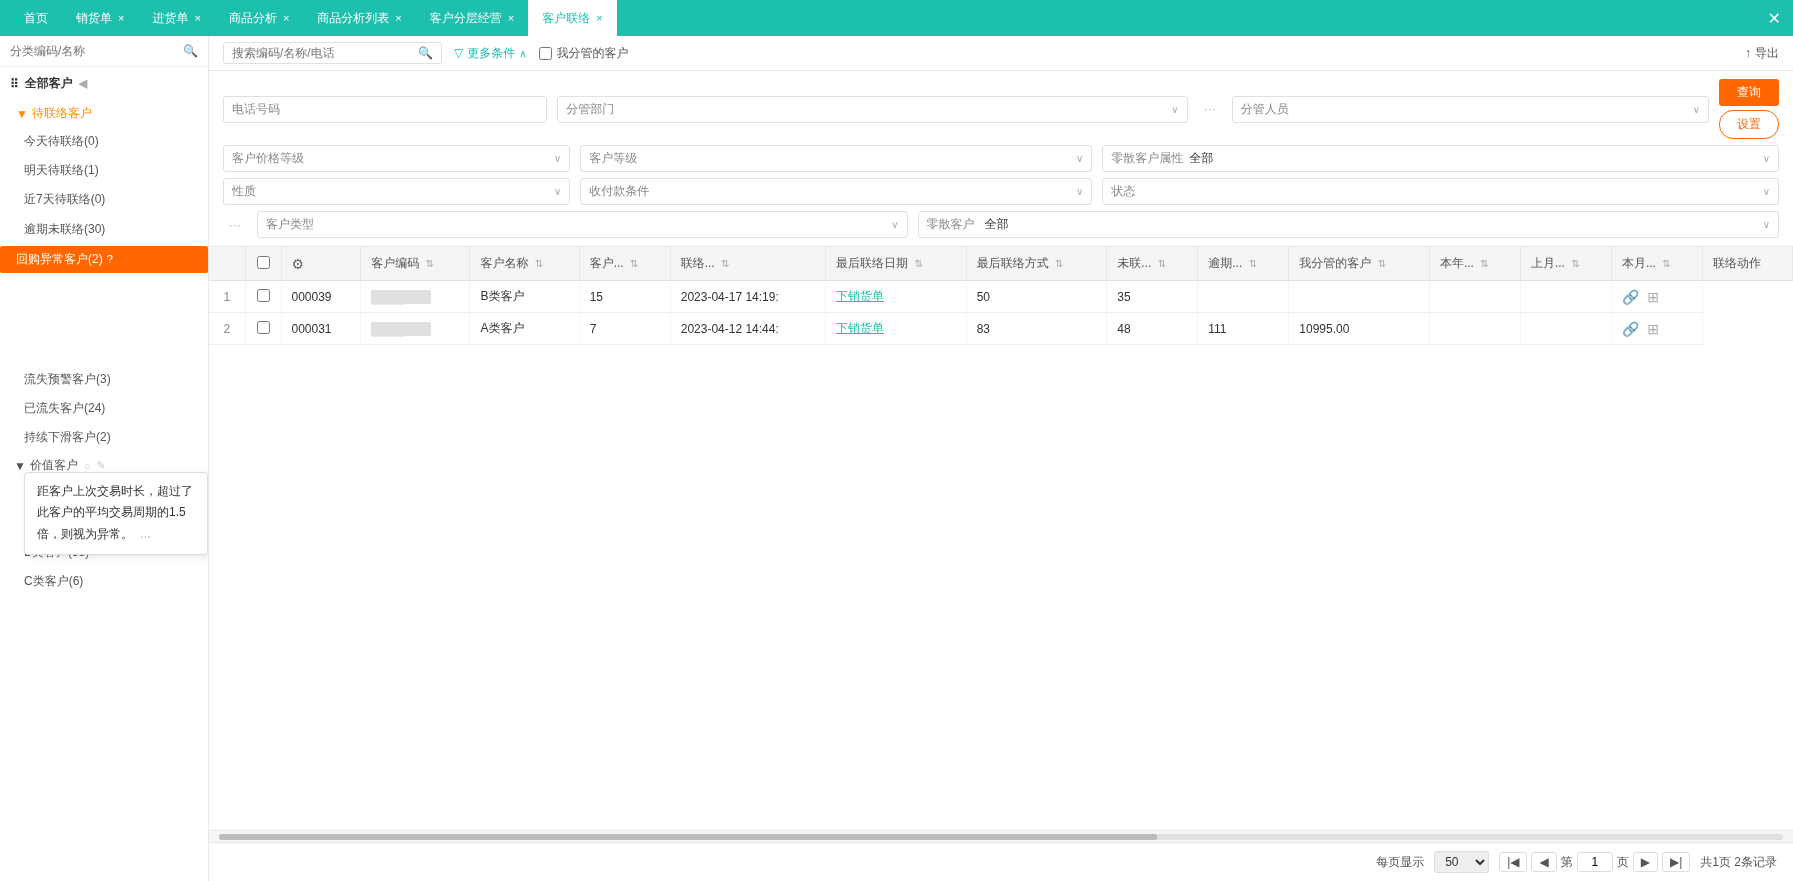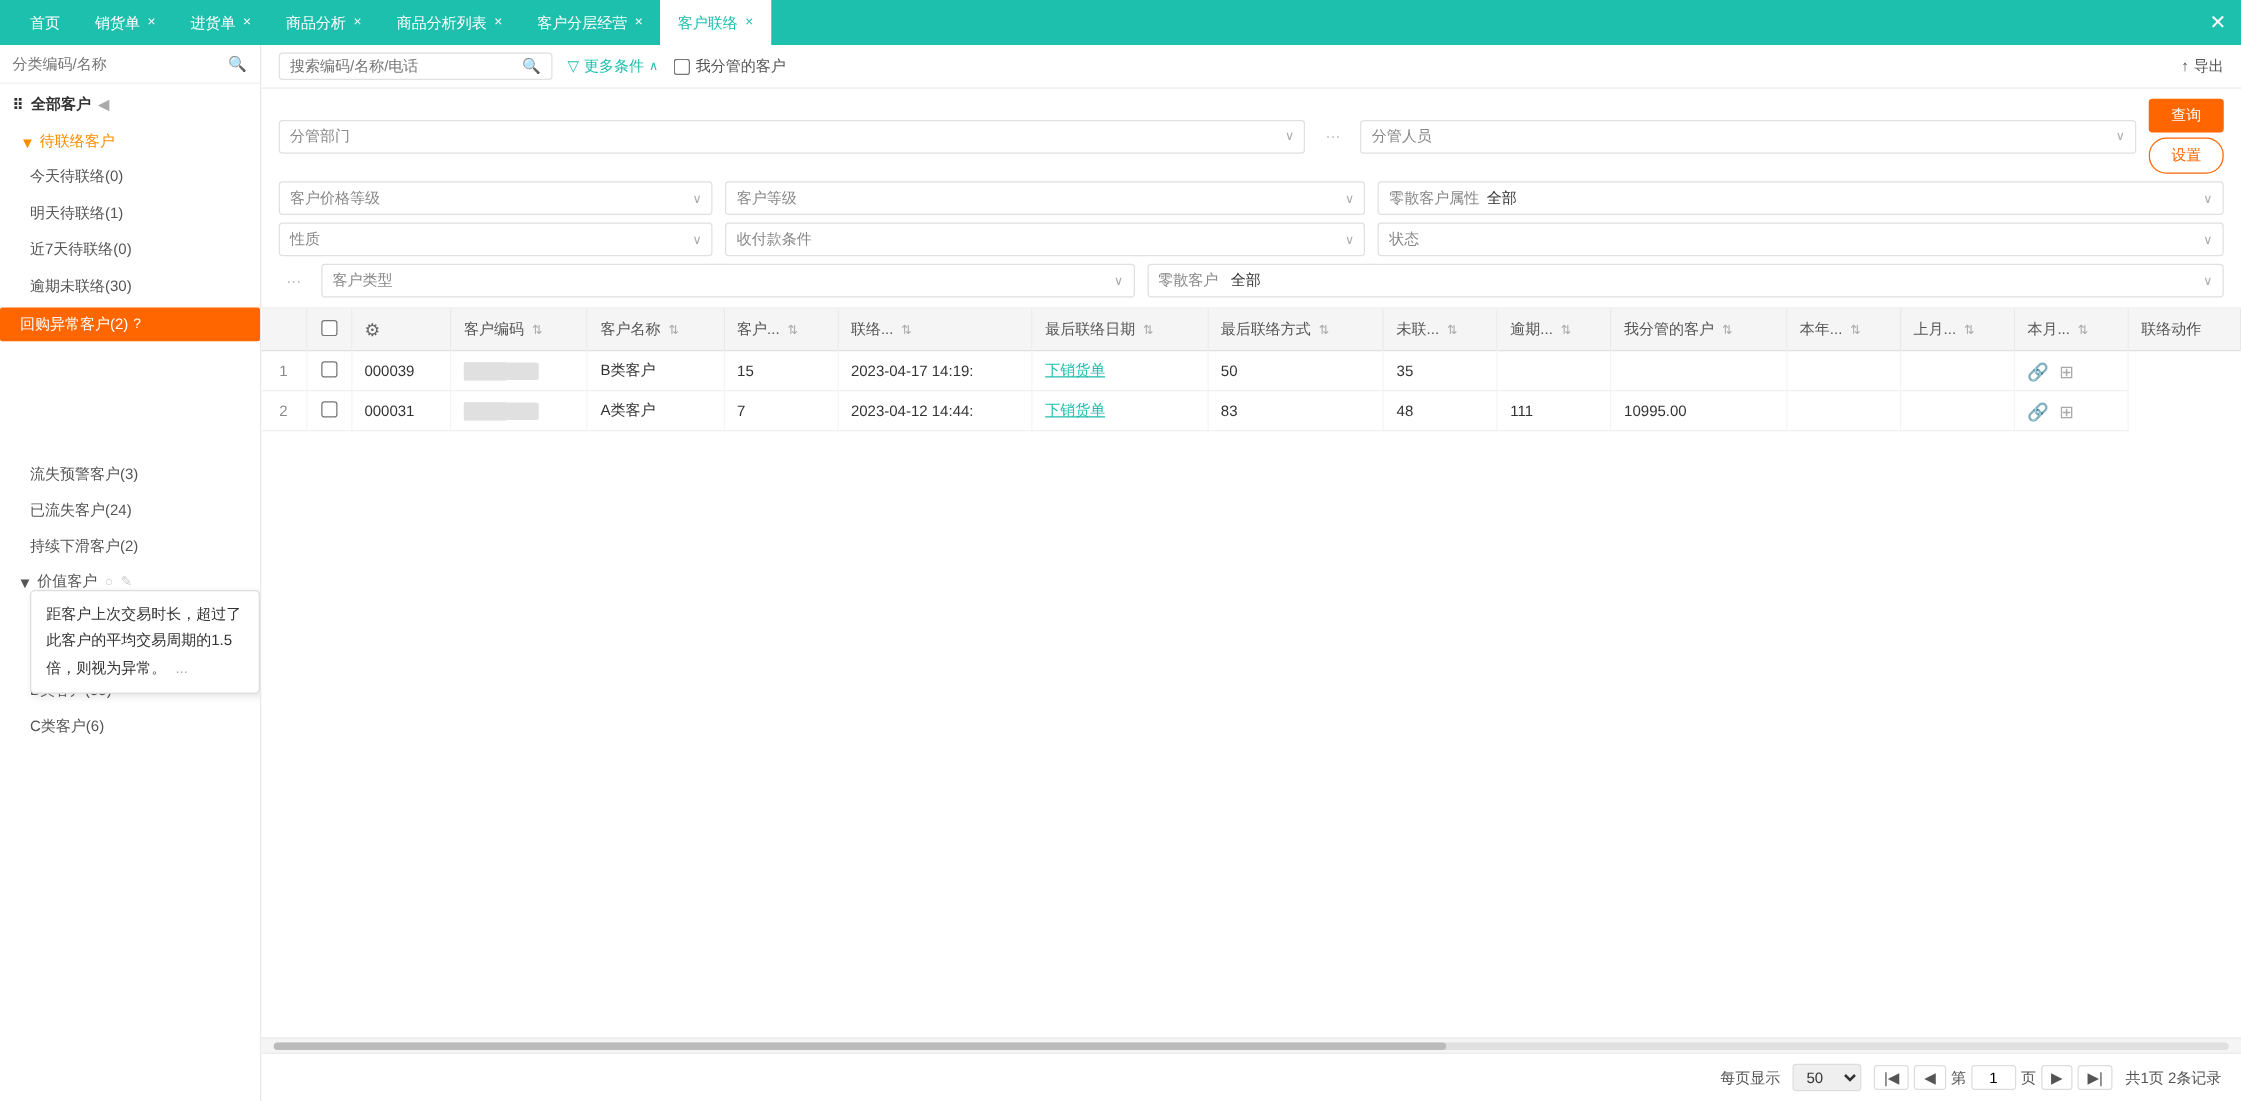--- a/index.html
+++ b/index.html
@@ -248,20 +248,24 @@
         <span>我分管的客户</span>
       </div>
       <div class="export-btn">
         <span>↑</span>
         <span>导出</span>
       </div>
     </div>
 
     <div class="adv-filter">
       <div class="adv-filter-row">
+        <div class="filter-field">
+          <label>电话号码</label>
+          <input type="text" style="">
+        </div>
         <div class="filter-field" style="flex:2;">
           <label>分管部门</label>
           <span class="dropdown-arrow">∨</span>
         </div>
         <div class="filter-field-dots">···</div>
         <div class="filter-field" style="flex:1.5;">
           <label>分管人员</label>
           <span class="dropdown-arrow">∨</span>
         </div>
         <div class="action-btns">

